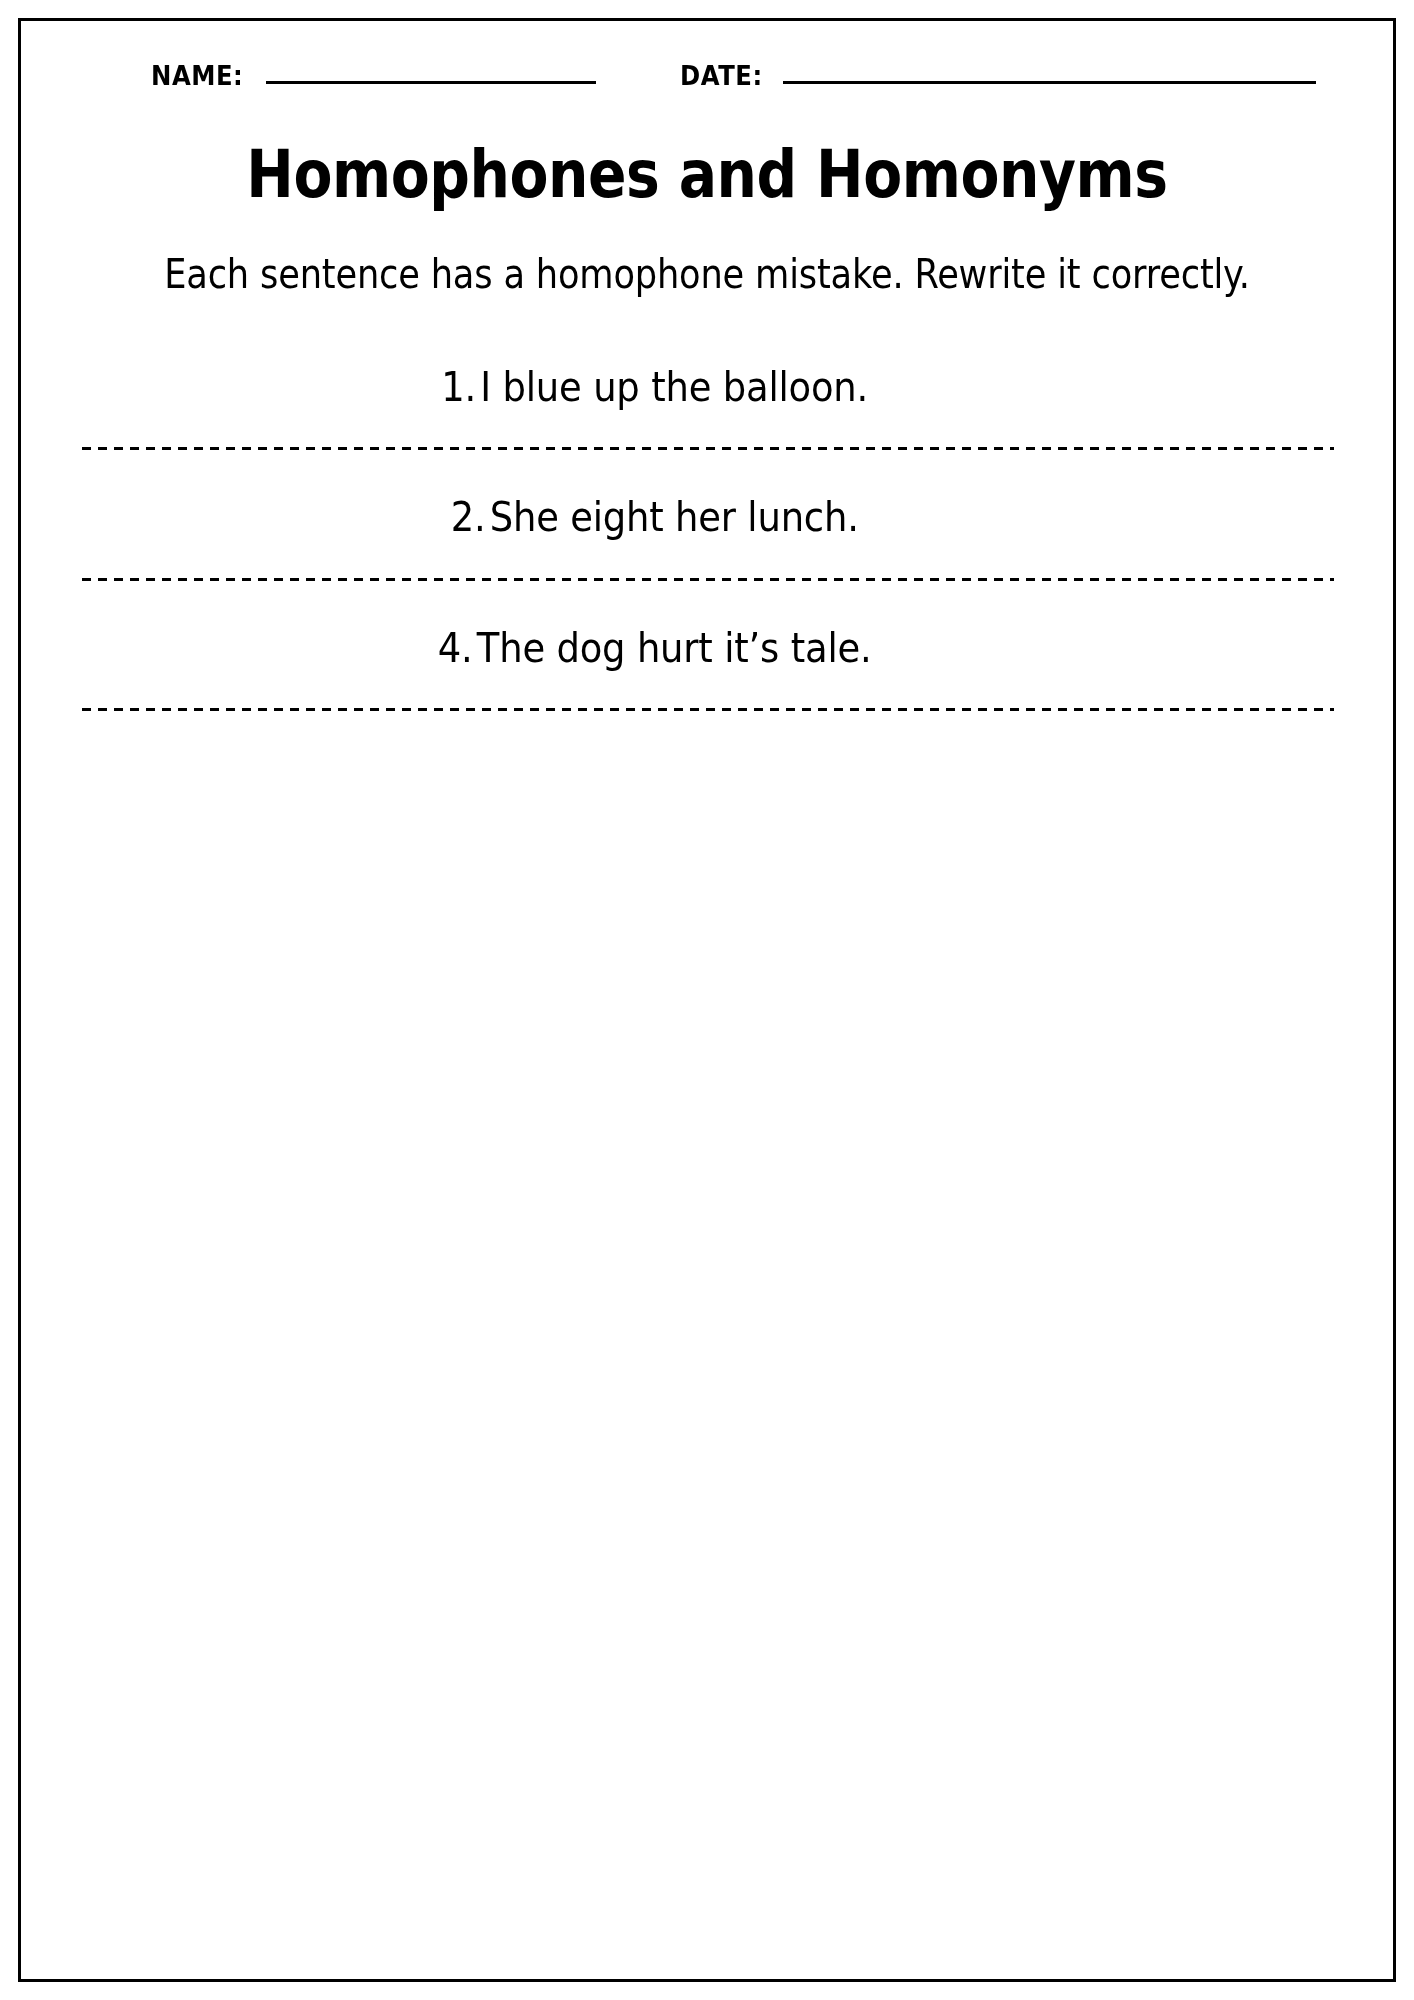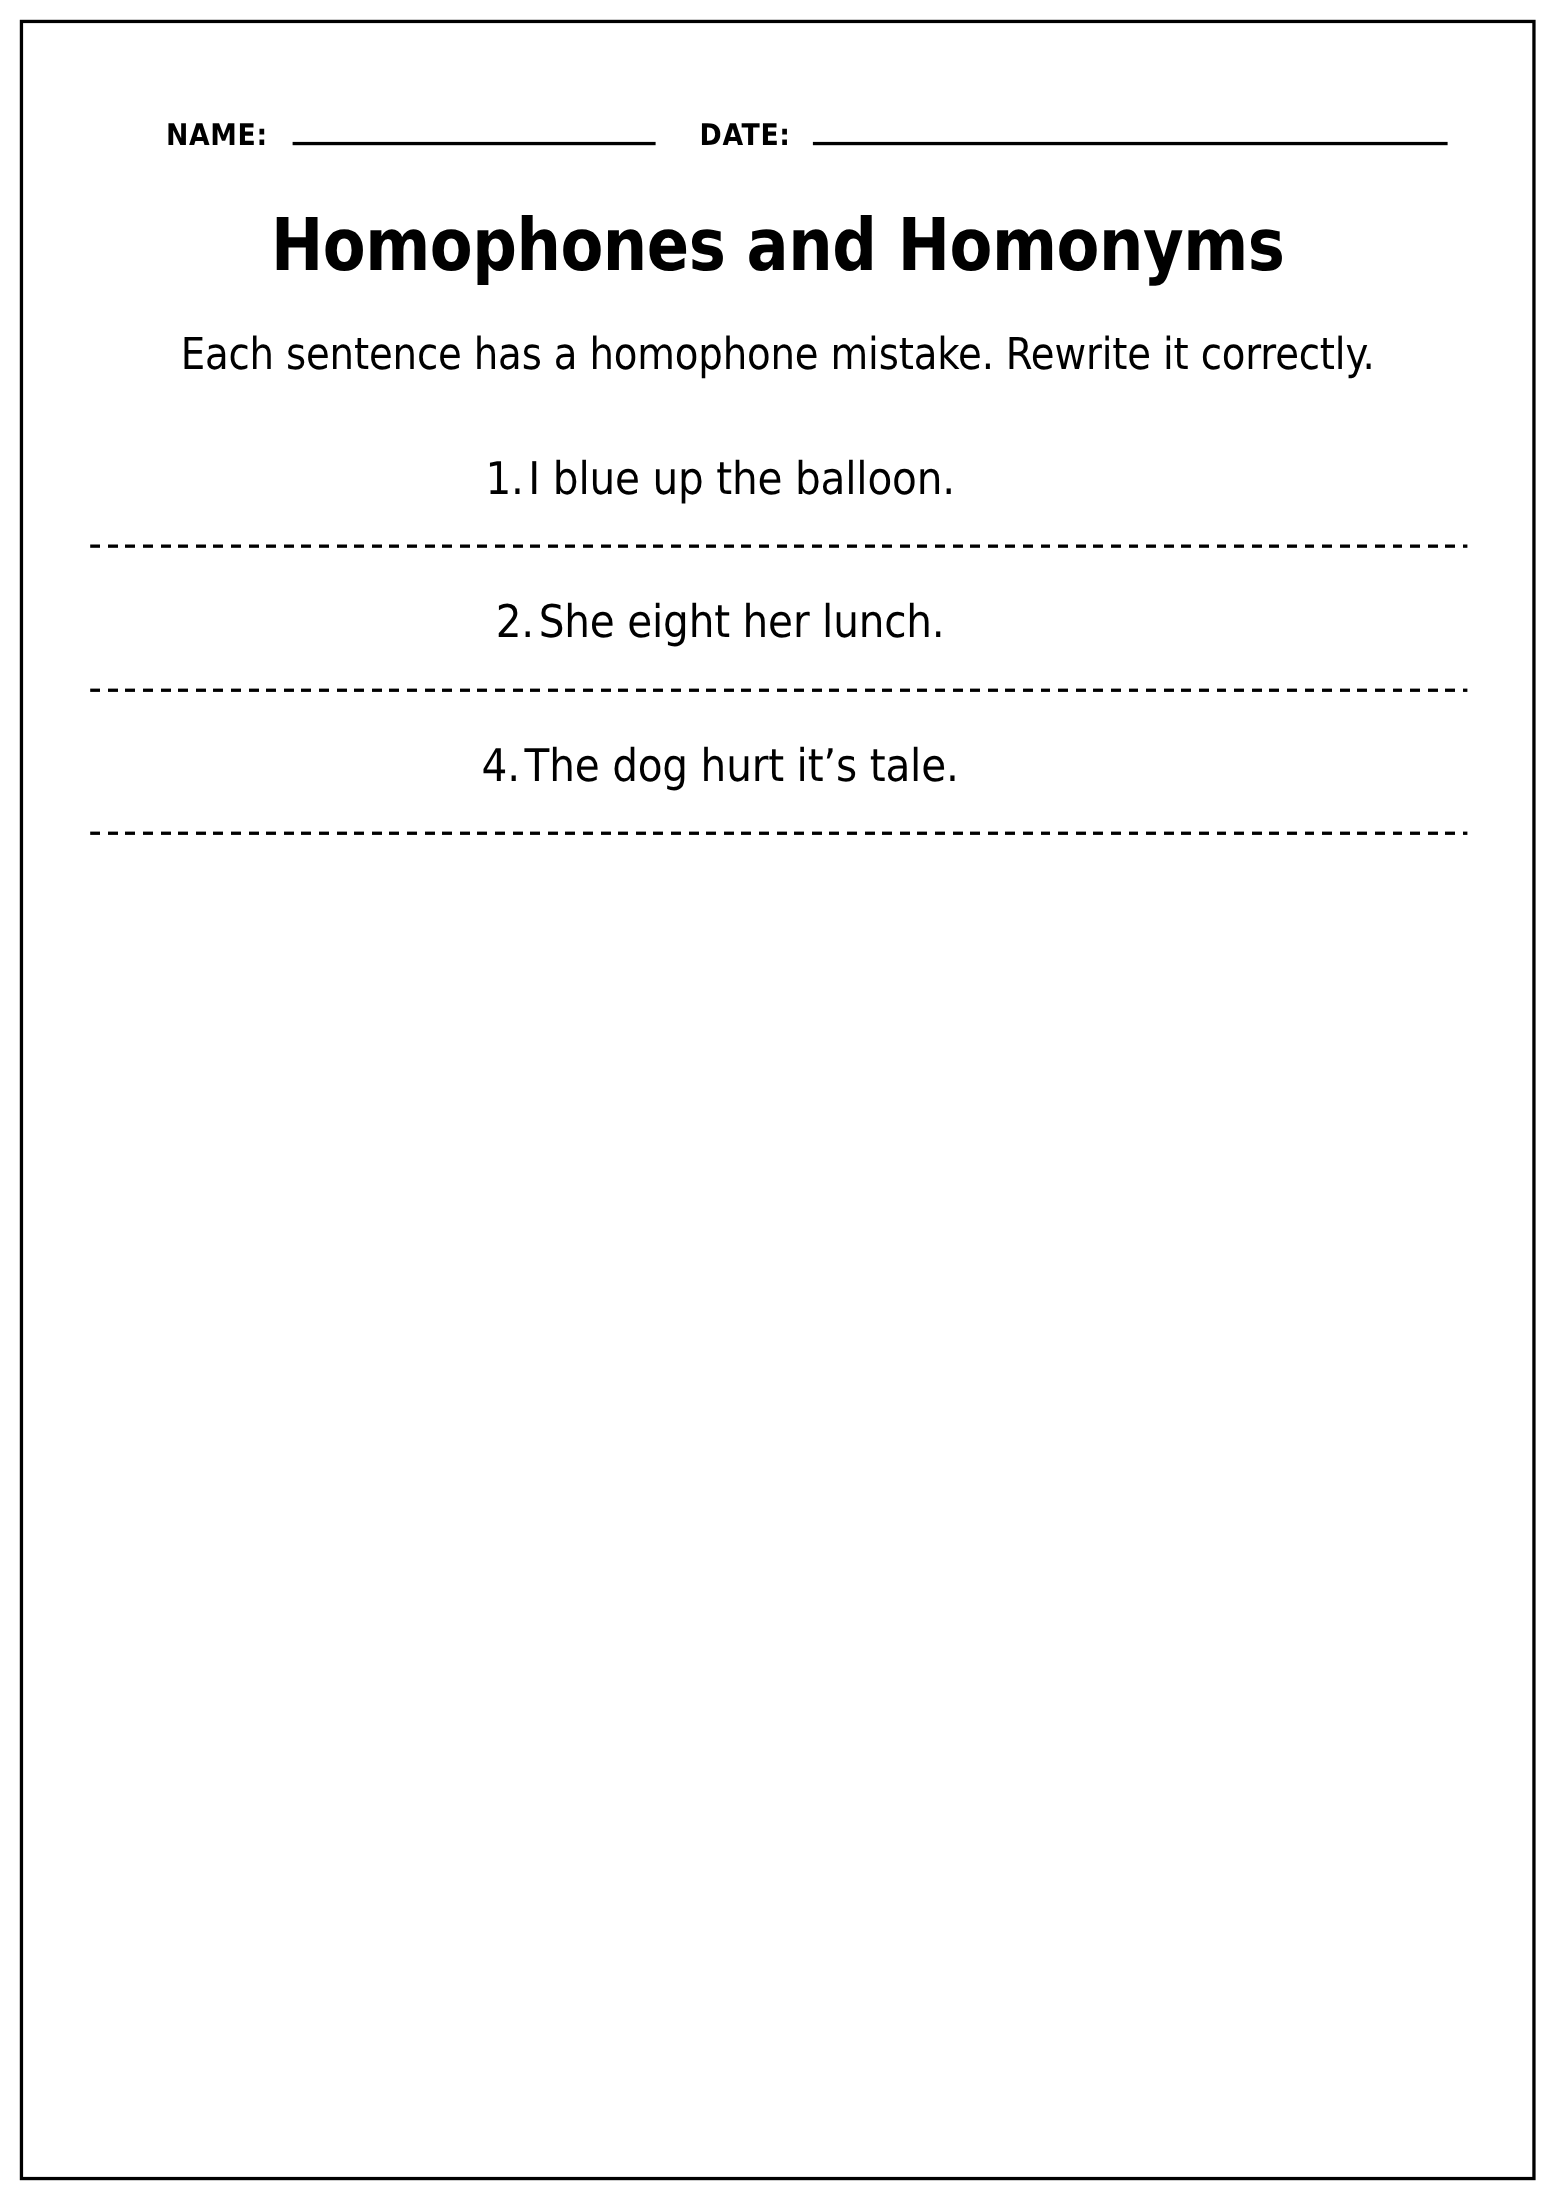--- a/index.html
+++ b/index.html
@@ -37,32 +37,32 @@
   .content {
     position: relative;
     width: 100%;
     height: 100%;
     padding: 0 58px;
   }
 
   
   .meta-row {
     display: flex;
-    padding-top: 92px;
+    padding-top: 44px;
     padding-left: 75px;
     padding-right: 22px;
   }
 
   .meta-field {
     display: flex;
     align-items: flex-end;
   }
 
   .meta-field.name-field { flex: 0 0 auto; }
-  .meta-field.date-field { flex: 1 1 auto; margin-left: 40px; }
+  .meta-field.date-field { flex: 1 1 auto; margin-left: 84px; }
 
   .meta-label {
     font-family: "DejaVu Sans", sans-serif;
     font-weight: 700;
     font-size: 27px;
     letter-spacing: 0.6px;
     line-height: 1;
     white-space: nowrap;
     transform: scaleX(0.90);
     transform-origin: left bottom;

